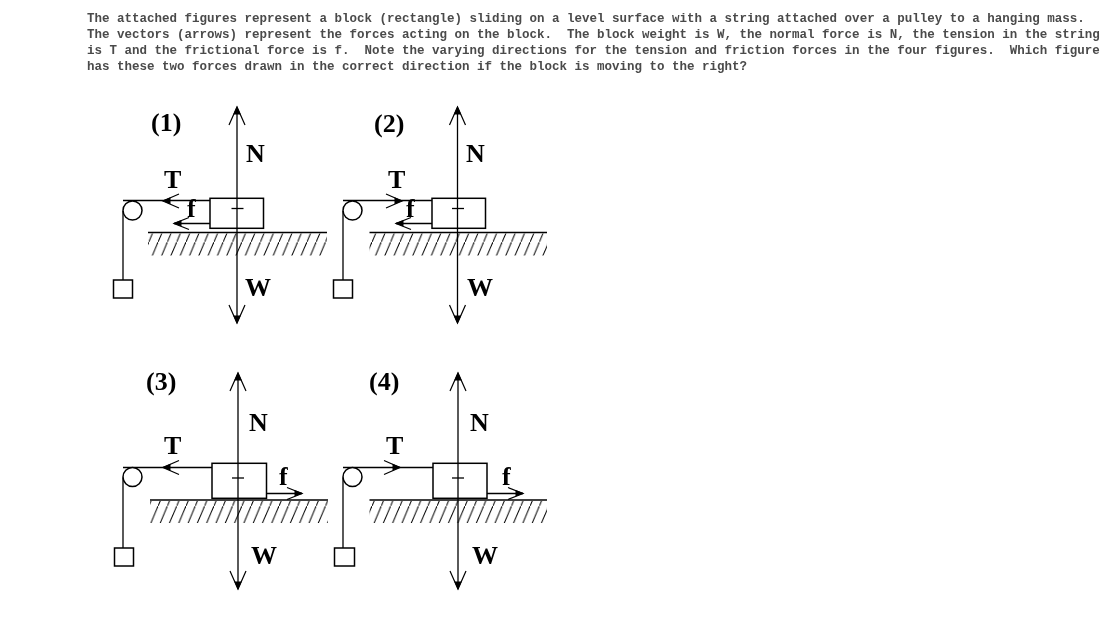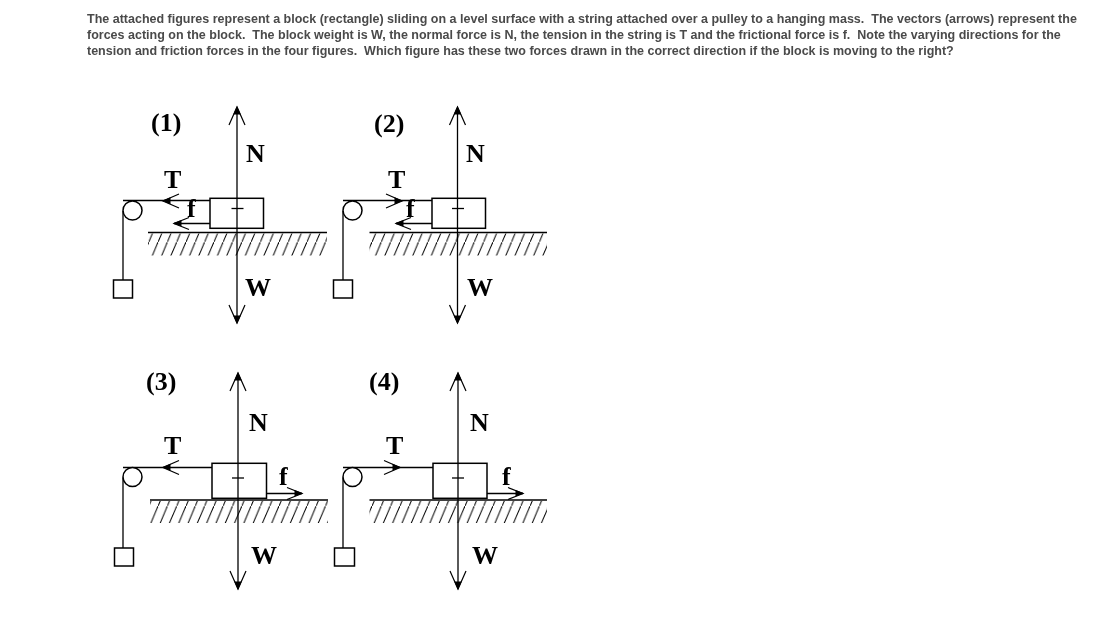--- a/index.html
+++ b/index.html
@@ -8,21 +8,21 @@
     width: 1110px;
     height: 621px;
     background: #ffffff;
     overflow: hidden;
   }
   .question {
     position: absolute;
     left: 87px;
     top: 11px;
     width: 1016px;
-    font-family: Liberation Sans, sans-serif;
+    font-family: Liberation Mono, monospace;
     font-weight: bold;
     font-size: 12.5px;
     line-height: 16px;
     color: #4a4a4a;
     white-space: pre-wrap;
   }
   svg.canvas { position: absolute; left: 0; top: 0; }
   .ln    { stroke: #000; stroke-width: 1.3; fill: none; }
   .thick { stroke: #000; stroke-width: 1.7; fill: none; }
   .box   { stroke: #000; stroke-width: 1.5; fill: #ffffff; }

